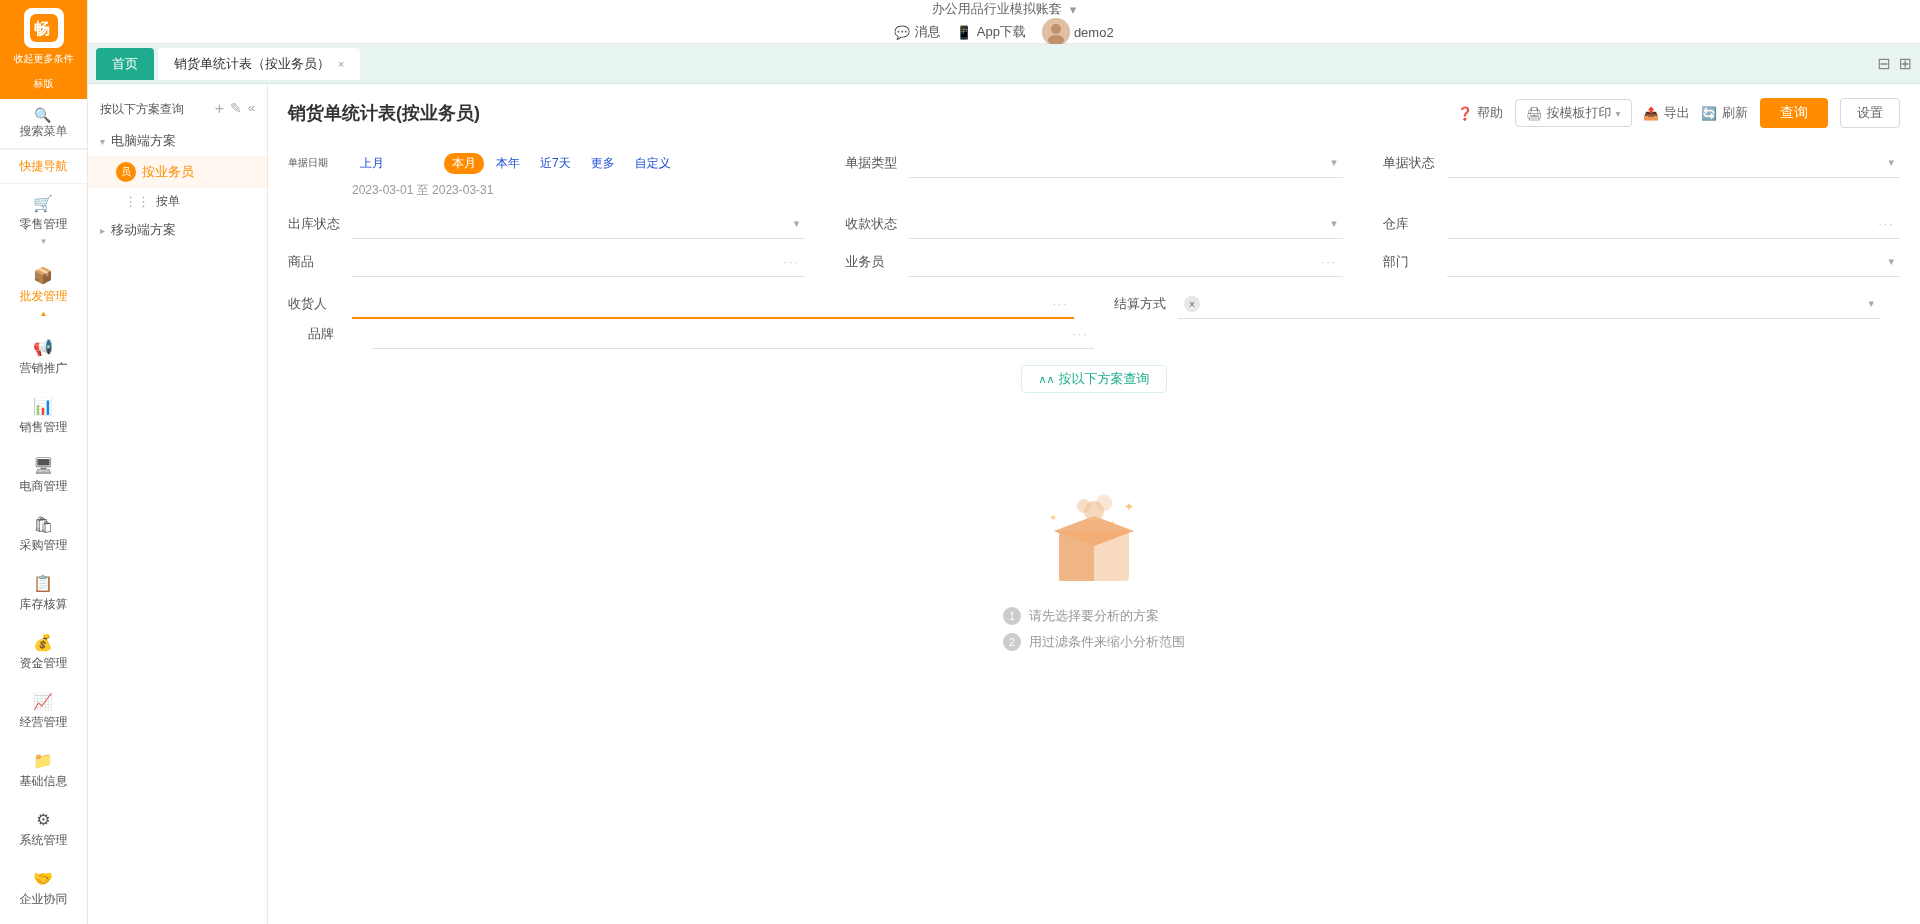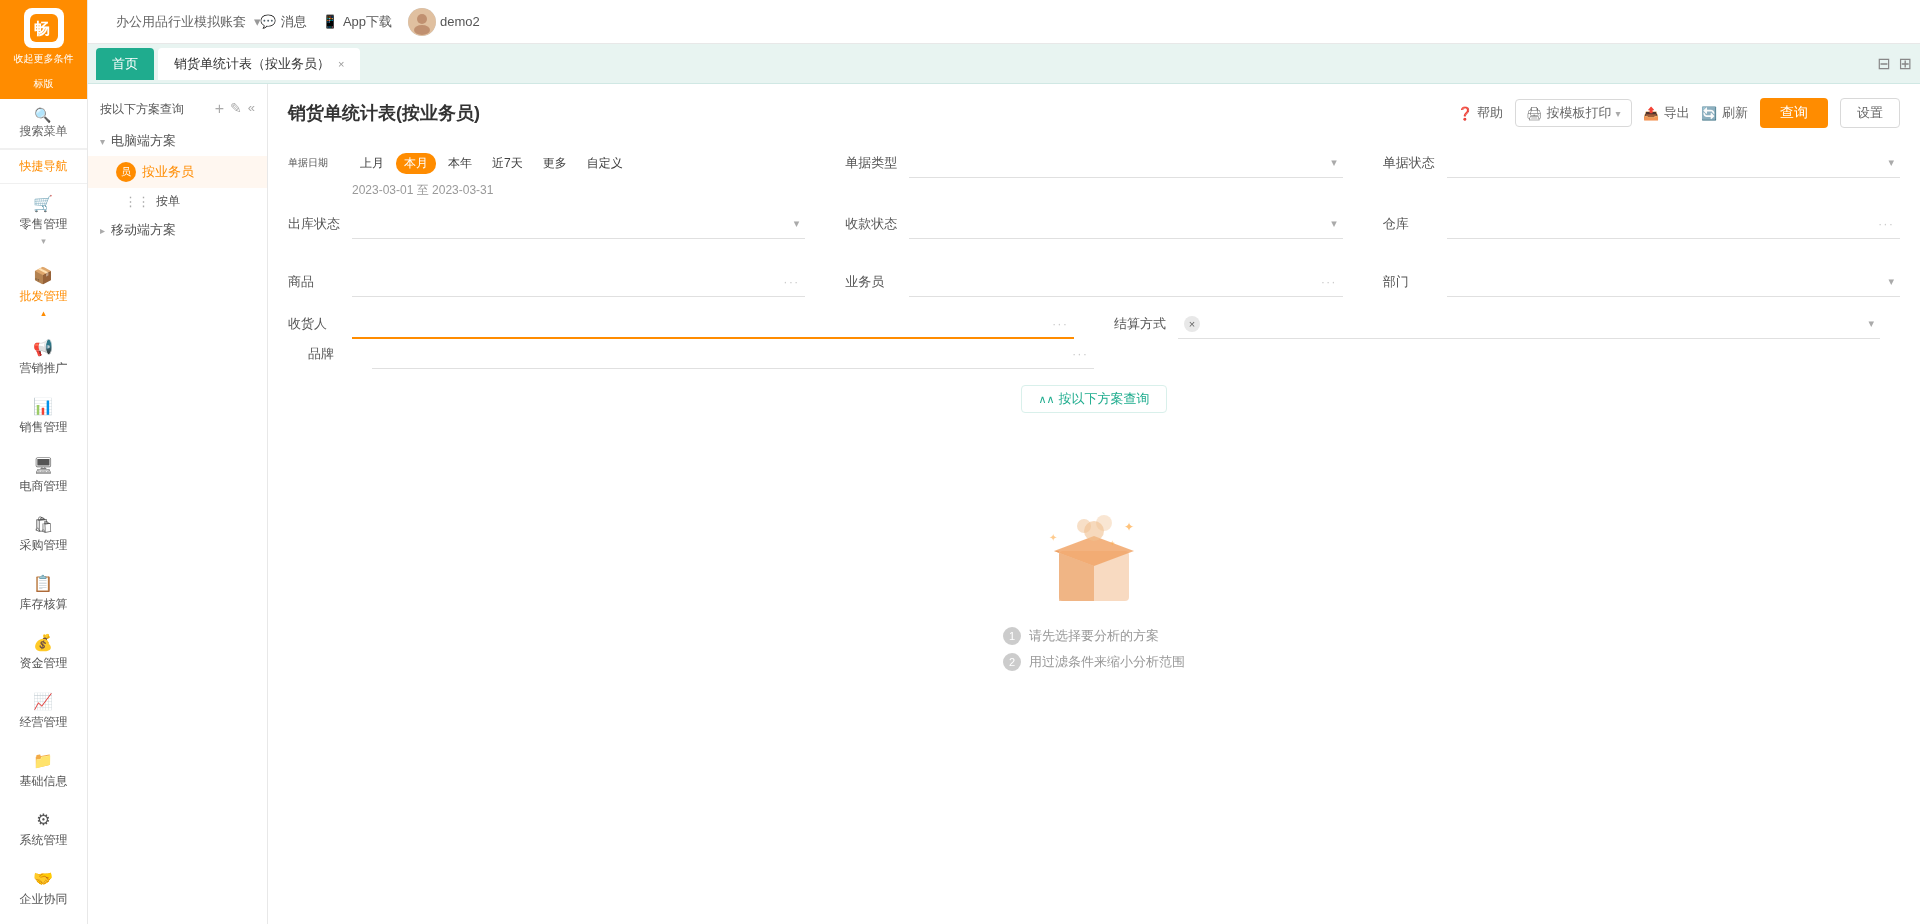--- a/index.html
+++ b/index.html
@@ -13,21 +13,21 @@
     .sidebar-search { width: 100%; padding: 8px 4px; text-align: center; color: #666; font-size: 12px; cursor: pointer; border-bottom: 1px solid #f0f0f0; }
     .sidebar-nav-item { width: 100%; padding: 10px 4px; text-align: center; color: #555; font-size: 12px; cursor: pointer; display: flex; flex-direction: column; align-items: center; gap: 3px; }
     .sidebar-nav-item.active { color: #ff8c00; }
     .sidebar-nav-item .nav-icon { font-size: 16px; }
     .sidebar-quick-nav { width: 100%; padding: 8px 4px; text-align: center; color: #ff8c00; font-size: 12px; cursor: pointer; border-top: 1px solid #f0f0f0; border-bottom: 1px solid #f0f0f0; }
 
     
     .main { flex: 1; display: flex; flex-direction: column; overflow: hidden; }
 
     
-    .topbar { height: 44px; background: #fff; display: flex; align-items: center; justify-content: flex-start; padding: 0 28px; border-bottom: 1px solid #e8e8e8; flex-shrink: 0; }
+    .topbar { height: 44px; background: #fff; display: flex; align-items: center; justify-content: space-between; padding: 0 28px; border-bottom: 1px solid #e8e8e8; flex-shrink: 0; flex-direction: column; }
     .topbar-left { display: flex; align-items: center; gap: 8px; color: #666; font-size: 13px; }
     .topbar-right { display: flex; align-items: center; gap: 16px; color: #555; font-size: 13px; }
     .topbar-right .item { display: flex; align-items: center; gap: 4px; cursor: pointer; }
     .user-avatar { width: 28px; height: 28px; border-radius: 50%; background: #ccc; overflow: hidden; display: flex; align-items: center; justify-content: center; }
 
     
     .tabbar { height: 40px; background: #e8f4f1; display: flex; align-items: center; padding: 0 8px; gap: 4px; flex-shrink: 0; border-bottom: 1px solid #d0e8e4; }
     .tab { height: 32px; padding: 0 16px; border-radius: 4px 4px 0 0; display: flex; align-items: center; gap: 8px; cursor: pointer; font-size: 13px; color: #555; background: #d0e5e1; }
     .tab.active { background: #fff; color: #333; }
     .tab.home { background: #1fac8e; color: #fff; }
@@ -49,22 +49,22 @@
     .plan-subitem { padding: 5px 12px 5px 36px; display: flex; align-items: center; gap: 6px; color: #555; font-size: 12px; cursor: pointer; }
     .orange-circle { width: 20px; height: 20px; border-radius: 50%; background: #ff8c00; color: #fff; font-size: 10px; display: flex; align-items: center; justify-content: center; flex-shrink: 0; }
 
     
     .right-panel { flex: 1; overflow-y: auto; background: #fff; }
     .page-header { padding: 14px 20px 10px; display: flex; align-items: center; justify-content: space-between; }
     .page-title { font-size: 18px; font-weight: bold; color: #333; }
     .page-actions { display: flex; align-items: center; gap: 12px; }
     .page-actions .action-btn { display: flex; align-items: center; gap: 4px; color: #666; font-size: 13px; cursor: pointer; }
     .page-actions .dropdown-action { display: flex; align-items: center; gap: 4px; color: #666; font-size: 13px; cursor: pointer; border: 1px solid #d9d9d9; border-radius: 4px; padding: 4px 10px; }
-    .date-btn { padding: 2px 8px; border-radius: 3px; cursor: pointer; font-size: 12px; color: #404040; }
-    .date-btn.active { background: #ff8c00; color: #fff; border-radius: 10px; }
+    .date-btn { padding: 2px 8px; border-radius: 3px; cursor: pointer; font-size: 12px; color: #1d4ed8; }
+    .date-btn.active { background: #ff8c00; color: #fff; border-radius: 10px; margin-left: 48px; }
 
     
     .collapse-row { display: flex; justify-content: center; padding: 8px; }
     .collapse-btn { display: flex; align-items: center; gap: 4px; color: #1fac8e; font-size: 13px; cursor: pointer; border: 1px solid #d9f0eb; border-radius: 4px; padding: 4px 16px; }
     .btn-query { background: #ff8c00; color: #fff; border: none; border-radius: 4px; padding: 6px 20px; font-size: 14px; cursor: pointer; }
     .btn-settings { background: #fff; color: #666; border: 1px solid #d9d9d9; border-radius: 4px; padding: 5px 16px; font-size: 13px; cursor: pointer; }
 
     
     .empty-state { display: flex; flex-direction: column; align-items: center; justify-content: center; padding: 80px 20px; gap: 16px; }
     .empty-icon { width: 120px; height: 100px; }
@@ -285,21 +285,21 @@
             <span style="color:#555;font-size:13px;white-space:nowrap;min-width:56px">单据状态</span>
             <div style="flex:1;height:30px;border-bottom:1px solid #e0e0e0;display:flex;align-items:center;justify-content:space-between;padding:0 6px;cursor:pointer">
               <span></span>
               <span style="color:#aaa;font-size:11px">▾</span>
             </div>
           </div>
         </div>
 
         <div style="margin-left:64px;margin-top:-8px;margin-bottom:10px;color:#999;font-size:12px">2023-03-01 至 2023-03-31</div>
 
-        <div style="display:grid;grid-template-columns:1fr 1fr 1fr;gap:0;margin-bottom:28px;align-items:center">
+        <div style="display:grid;grid-template-columns:1fr 1fr 1fr;gap:0;margin-bottom:8px;align-items:center">
           <div style="display:flex;align-items:center;gap:8px;padding-right:20px">
             <span style="color:#555;font-size:13px;white-space:nowrap;min-width:56px">出库状态</span>
             <div style="flex:1;height:30px;border-bottom:1px solid #e0e0e0;display:flex;align-items:center;justify-content:space-between;padding:0 6px;cursor:pointer">
               <span></span>
               <span style="color:#aaa;font-size:11px">▾</span>
             </div>
           </div>
           <div style="display:flex;align-items:center;gap:8px;padding:0 20px">
             <span style="color:#555;font-size:13px;white-space:nowrap;min-width:56px">收款状态</span>
             <div style="flex:1;height:30px;border-bottom:1px solid #e0e0e0;display:flex;align-items:center;justify-content:space-between;padding:0 6px;cursor:pointer">

